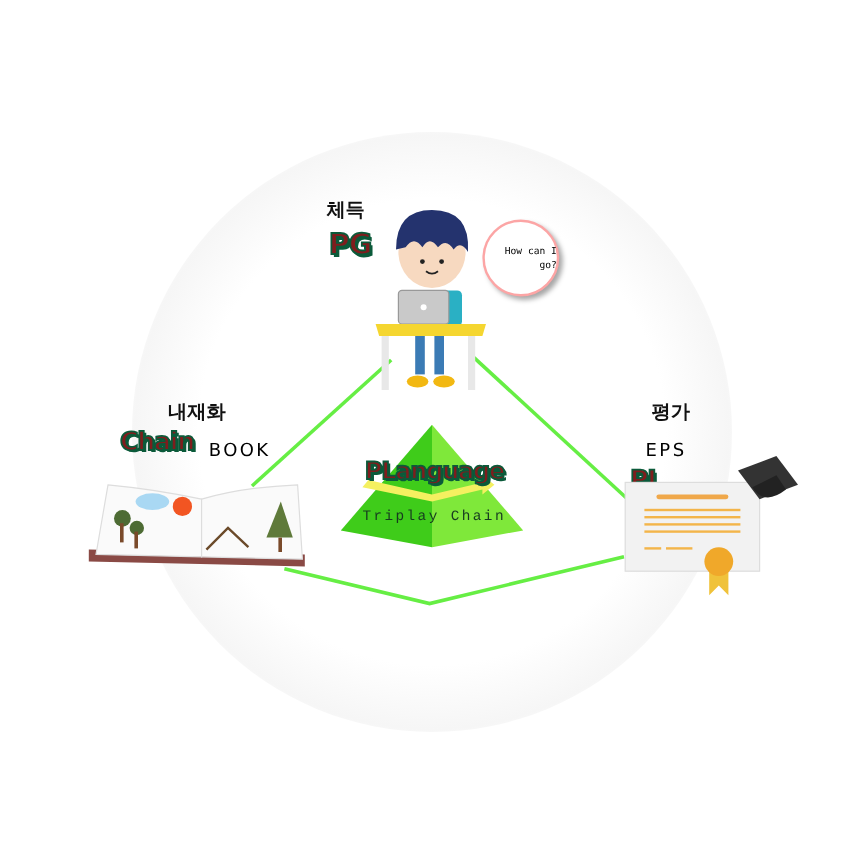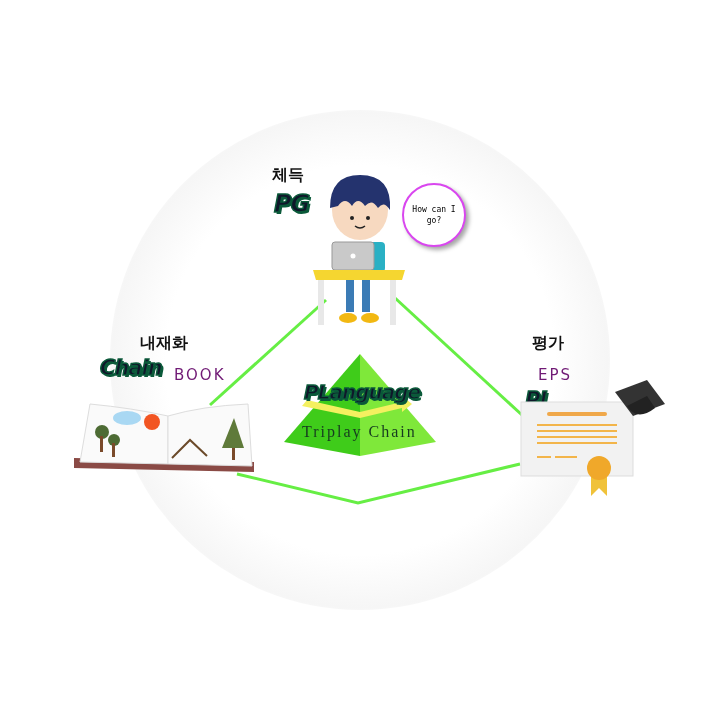--- a/index.html
+++ b/index.html
@@ -2,26 +2,26 @@
 <html><head>
 <meta charset="utf-8">
 <style>
   html,body{margin:0;padding:0;background:#ffffff;}
   body{width:719px;height:703px;position:relative;overflow:hidden;font-family:"DejaVu Sans",sans-serif;}
   .glow{position:absolute;left:110px;top:110px;width:500px;height:500px;border-radius:50%;
     background:radial-gradient(circle,#ffffff 55%,#f6f6f6 70%,#ffffff 76%);}
   svg.lines{position:absolute;left:0;top:0;}
   .abs{position:absolute;}
   .ko{font-weight:bold;font-size:16px;color:#111;}
-  .logo{font-family:"DejaVu Sans",sans-serif;font-weight:bold;font-style:italic;color:#0f172a;
+  .logo{font-family:"DejaVu Sans",sans-serif;font-weight:bold;color:#7f1d1d;
     -webkit-text-stroke:1.5px #0b5a3a;text-shadow:2px 2px 0 #0b5a3a;letter-spacing:-1px;}
-  .sub{color:#701a75;font-size:15px;letter-spacing:2px;font-family:"DejaVu Sans",sans-serif;}
-  .bubble{position:absolute;background:#fff;border:2px solid #d946ef;border-radius:50%;
+  .sub{color:#000000;font-size:15px;letter-spacing:2px;font-family:"DejaVu Sans",sans-serif;}
+  .bubble{position:absolute;background:#fff;border:2px solid #fca5a5;border-radius:50%;
     box-shadow:3px 3px 4px rgba(0,0,0,.35);font-family:"DejaVu Sans Mono",monospace;font-size:8px;
-    text-align:center;display:flex;align-items:center;justify-content:center;line-height:11px;}
+    text-align:right;display:flex;align-items:center;justify-content:center;line-height:11px;}
 </style>
 </head>
 <body>
 
 <div class="glow"></div>
 
 <svg class="lines" width="719" height="703">
   <polyline points="326,300 210,405" fill="none" stroke="#66ee44" stroke-width="3"></polyline>
   <polyline points="395,298 522,415" fill="none" stroke="#66ee44" stroke-width="3"></polyline>
   <polyline points="237,474 358,503 520,464" fill="none" stroke="#66ee44" stroke-width="3"></polyline>
@@ -61,21 +61,21 @@
   <circle cx="80" cy="24" r="8" fill="#f25522"></circle>
   <circle cx="30" cy="34" r="7" fill="#4d6b34"></circle>
     <rect x="28" y="38" width="3" height="16" fill="#7a4a2a"></rect>
   <circle cx="42" cy="42" r="6" fill="#4d6b34"></circle>
     <rect x="40" y="45" width="3" height="14" fill="#7a4a2a"></rect>
   <path d="M100,60 L118,42 L135,58" fill="none" stroke="#6b4a2a" stroke-width="2"></path>
   <path d="M150,50 L162,20 L172,50 Z" fill="#5f7a3a"></path>
     <rect x="160" y="50" width="3" height="12" fill="#7a4a2a"></rect>
 </svg>
 
-<div class="abs ko" style="left:532px;top:333px;font-family:Liberation Mono, monospace;">평가</div>
+<div class="abs ko" style="left:543px;top:333px;font-family:Liberation Mono, monospace;">평가</div>
 <div class="abs logo" style="left:525px;top:356px;font-size:21px;margin-top:32px;">PL</div>
 <div class="abs sub" style="left:538px;top:366px;">EPS</div>
 
 <svg class="abs" style="left:515px;top:378px;" width="155" height="122">
   <rect x="6" y="24" width="112" height="74" fill="#f2f2f2" stroke="#ddd"></rect>
   <rect x="32" y="34" width="60" height="4" rx="2" fill="#f0a84a"></rect>
   <rect x="22" y="46" width="80" height="2" fill="#f3b54a"></rect>
   <rect x="22" y="52" width="80" height="2" fill="#f3b54a"></rect>
   <rect x="22" y="58" width="80" height="2" fill="#f3b54a"></rect>
   <rect x="22" y="64" width="80" height="2" fill="#f3b54a"></rect>
@@ -86,13 +86,13 @@
   <path d="M100,14 L132,2 L150,26 L118,38 Z" fill="#333"></path>
   <path d="M112,28 Q122,44 140,30 L132,18 Z" fill="#222"></path>
 </svg>
 
 <svg class="abs" style="left:282px;top:350px;" width="156" height="112">
   <path d="M78,4 L2,92 L78,106 Z" fill="#3fcc1a"></path>
   <path d="M78,4 L154,92 L78,106 Z" fill="#7fe83a"></path>
   <path d="M25,50 L78,62 L120,52 L120,46 L130,54 L120,62 L120,58 L78,68 L20,56 Z" fill="#f4f060"></path>
 </svg>
 <div class="abs logo" style="left:304px;top:380px;font-size:20px;">PLanguage</div>
-<div class="abs" style="left:302px;top:423px;font-size:16px;letter-spacing:2px;color:#173b20;font-family:Liberation Serif, serif;">Triplay Chain</div>
+<div class="abs" style="left:302px;top:423px;font-size:12px;letter-spacing:2px;color:#173b20;font-family:Liberation Mono, monospace;">Triplay Chain</div>
 
 </body></html>

